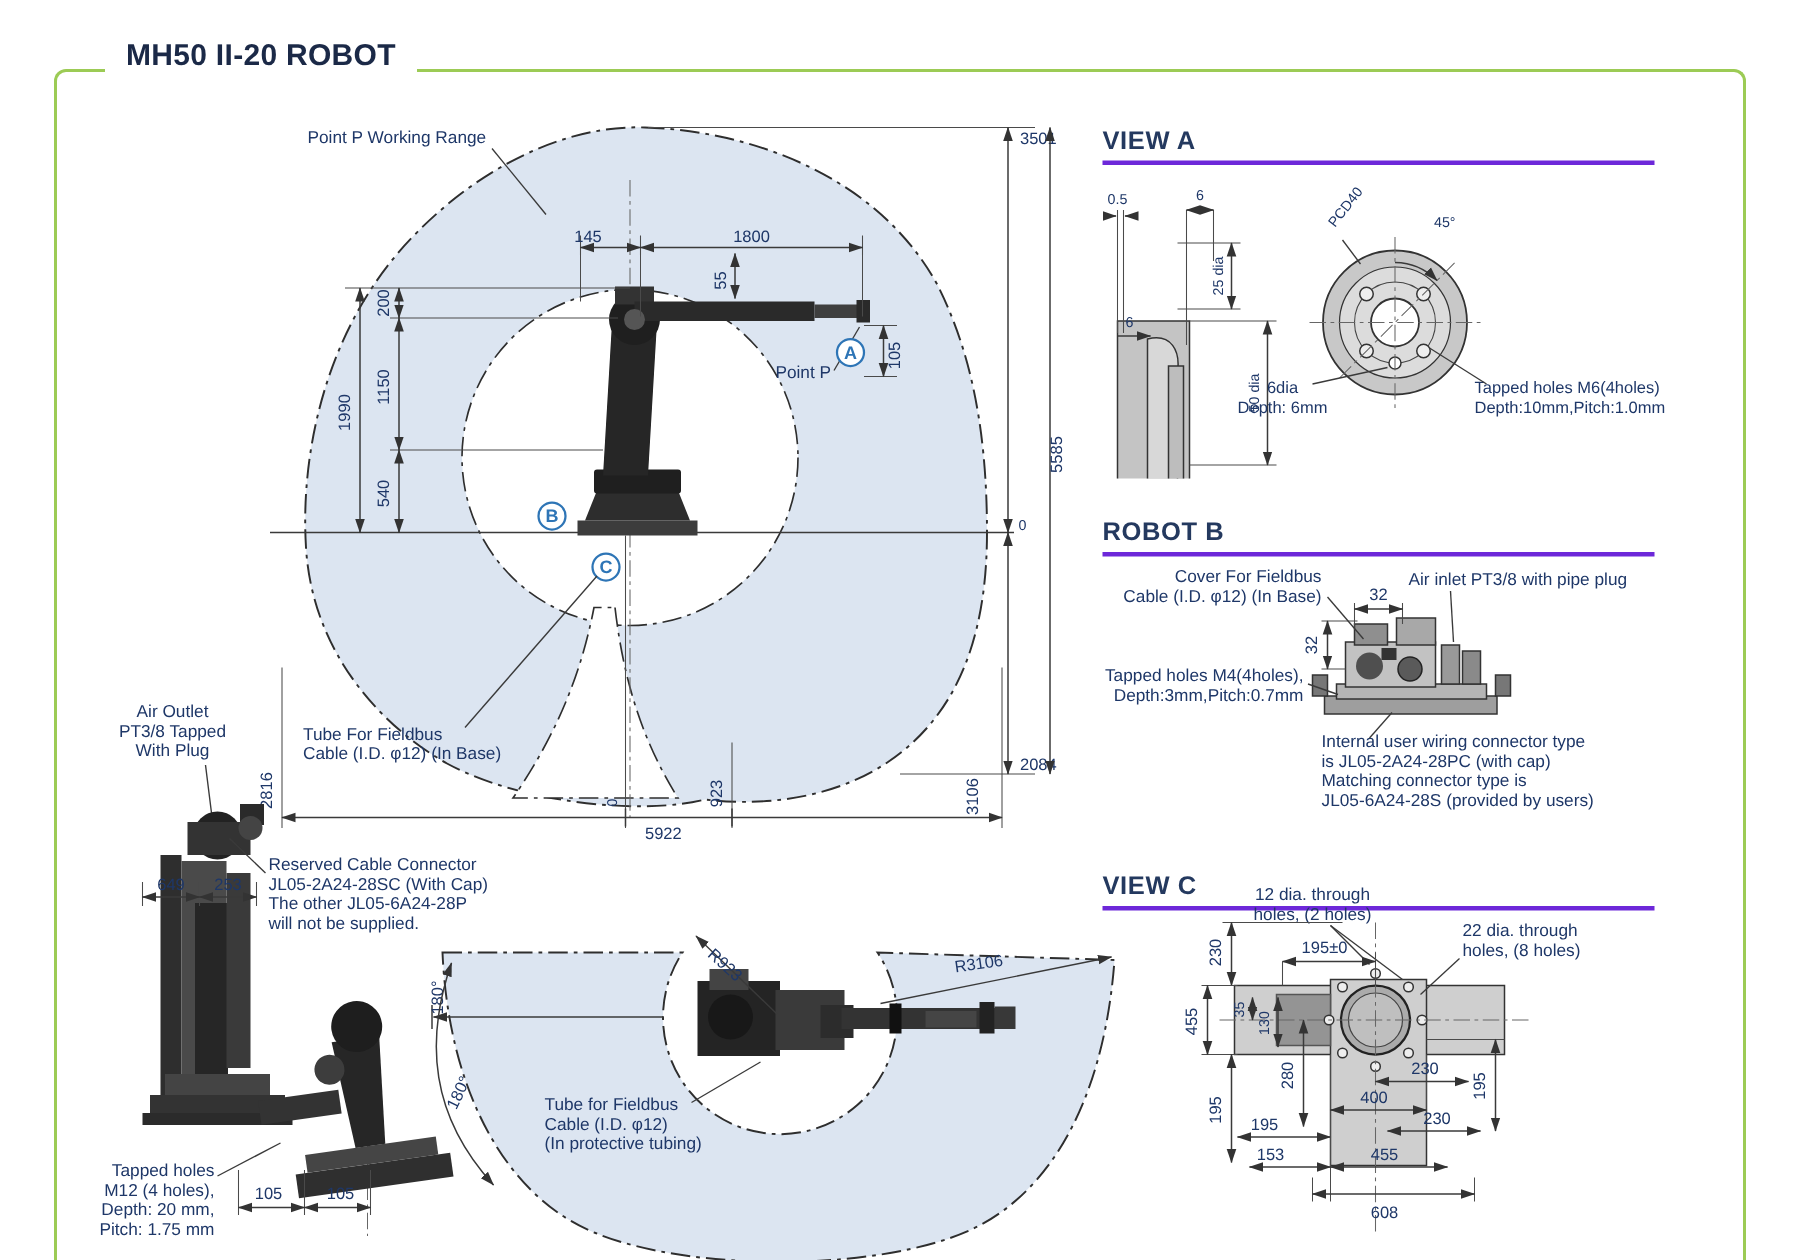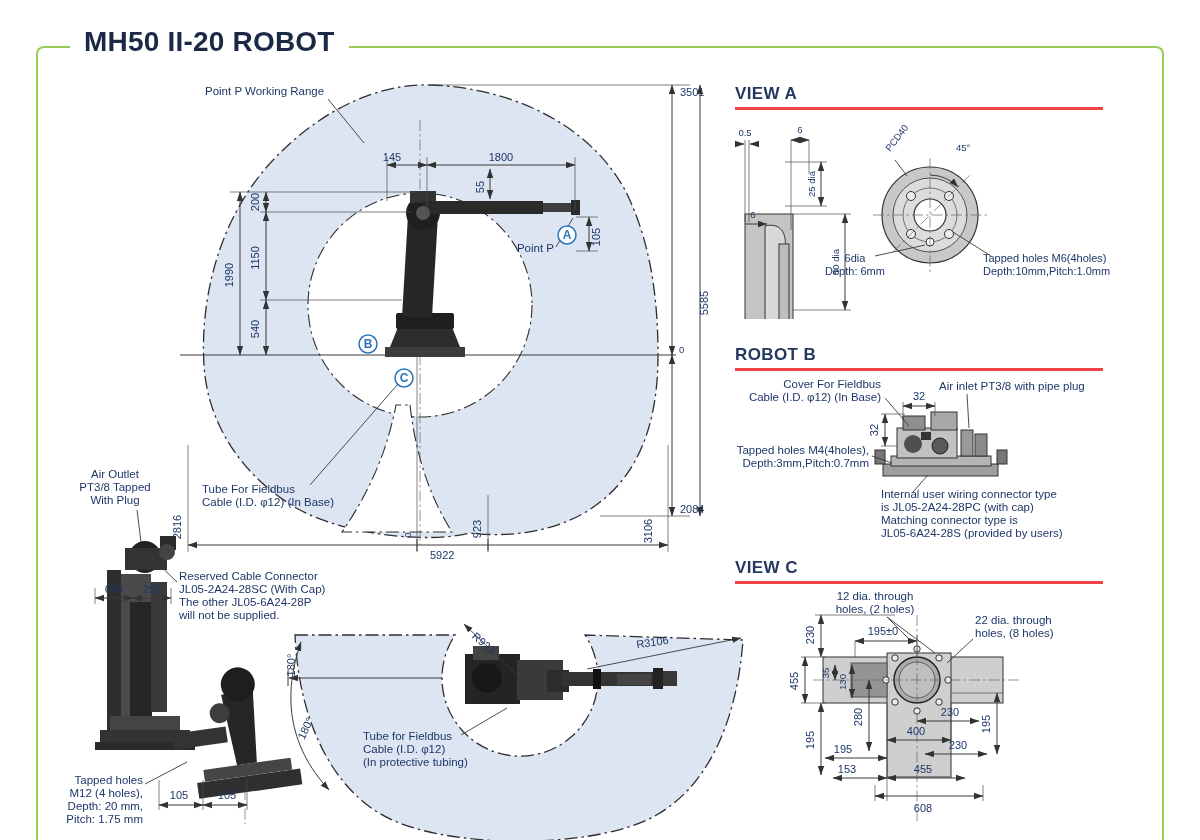--- a/index.html
+++ b/index.html
@@ -1,25 +1,25 @@
 <!DOCTYPE html>
 <html><head>
 <meta charset="utf-8">
 <style>
   html,body{margin:0;padding:0}
   body{width:1200px;height:840px;position:relative;background:#fff;overflow:hidden;
        font-family:"Liberation Sans","DejaVu Sans",sans-serif}
   .abs{position:absolute}
   .frame{position:absolute;left:36px;top:46px;width:1124px;height:820px;
          border:2px solid #9ccb55;border-bottom:none;border-radius:8px 8px 0 0}
-  .title{position:absolute;left:70px;top:26px;margin:0;font-size:28px;font-weight:700;
+  .title{position:absolute;left:70px;top:26px;margin:0;font-size:20px;font-weight:700;
          color:#1b2947;letter-spacing:.2px;background:#fff;padding:0 14px;white-space:nowrap}
   .view-sec{position:absolute;width:368px}
   .view-h{font-size:17px;font-weight:700;color:#24395f;letter-spacing:.4px;
-          border-bottom:3px solid #ef4444;padding-bottom:3px}
+          border-bottom:3px solid #6d28d9;padding-bottom:3px}
   svg text{font-family:"Liberation Sans","DejaVu Sans",sans-serif;fill:#1e3768}
   .t{font-size:11px}
   .t10{font-size:9.5px}
   .lab{font-size:11.5px}
   .dim{stroke:#3a3a3a;stroke-width:1;fill:none}
   .ext{stroke:#4a4a4a;stroke-width:.7;fill:none}
   .cl{stroke:#666;stroke-width:.7;fill:none;stroke-dasharray:11 3 2.5 3}
   .env{fill:#dce5f1;stroke:#2e2e2e;stroke-width:1.3;stroke-dasharray:13 4 2.5 4}
   .wcut{fill:#fff;stroke:#2e2e2e;stroke-width:1.1;stroke-dasharray:13 4 2.5 4}
   .ldr{stroke:#3a3a3a;stroke-width:.9;fill:none}
@@ -236,21 +236,21 @@
   <text class="lab" x="134" y="82" text-anchor="end">Tapped holes M4(4holes),</text>
   <text class="lab" x="134" y="95" text-anchor="end">Depth:3mm,Pitch:0.7mm</text>
   <line class="ldr" x1="137" y1="84" x2="157" y2="91"></line>
   <text class="lab" x="146" y="126">Internal user wiring connector type</text>
   <text class="lab" x="146" y="139">is JL05-2A24-28PC (with cap)</text>
   <text class="lab" x="146" y="152">Matching connector type is</text>
   <text class="lab" x="146" y="165">JL05-6A24-28S (provided by users)</text>
   <line class="ldr" x1="178" y1="120" x2="193" y2="103"></line>
 </svg>
 
-<div class="view-sec" style="left:735px;top:558px">
+<div class="view-sec" style="left:735px;top:581px">
   <div class="view-h">VIEW C</div>
 </div>
 <svg class="abs" style="left:735px;top:585px" width="430" height="255" viewBox="0 0 430 255">
   <g>
     <rect x="88" y="72" width="180" height="46" fill="#cfcfcf" stroke="#333"></rect>
     <rect x="152" y="68" width="64" height="124" fill="#cfcfcf" stroke="#333"></rect>
     <rect x="116" y="78" width="36" height="34" fill="#949494" stroke="#555"></rect>
     <circle cx="182" cy="95" r="23" fill="#ababab" stroke="#222" stroke-width="1.5"></circle>
     <circle cx="182" cy="95" r="18" fill="#bfbfbf" stroke="#444" stroke-width=".8"></circle>
     <circle cx="213" cy="95" r="3.2" fill="#eee" stroke="#333"></circle>

